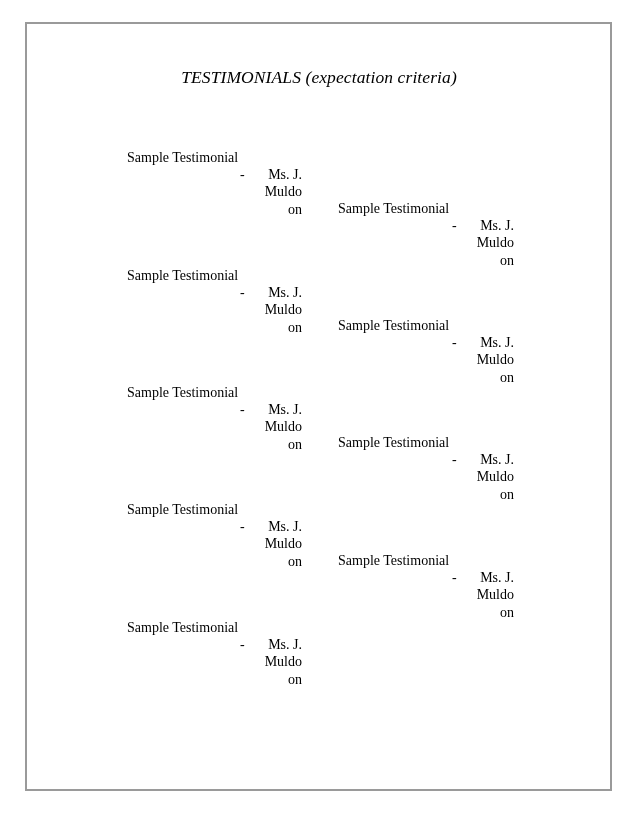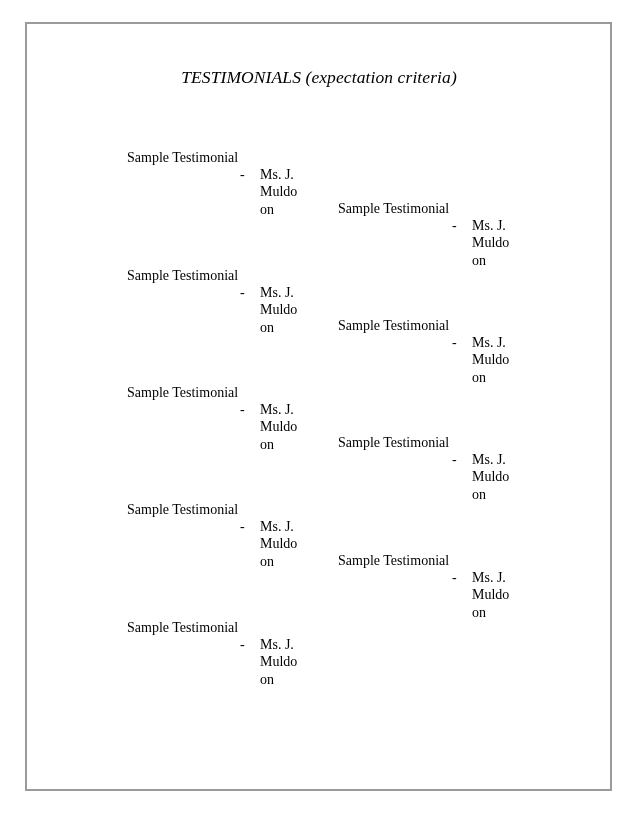--- a/index.html
+++ b/index.html
@@ -72,20 +72,21 @@
     position: absolute;
     top: 0;
     font-size: 14px;
   }
   .attr-name {
     position: absolute;
     top: 0;
     width: 42px;          
     word-break: break-all;
     line-height: 17.2px;
+    text-align: right;
   }
   .attr-name .name-line {
     display: block;
     white-space: nowrap;
   }
 
   
   .col-left  { left: 127px; }
   .col-left  .attr-dash { left: 113px; }
   .col-left  .attr-name { left: 133px; }

